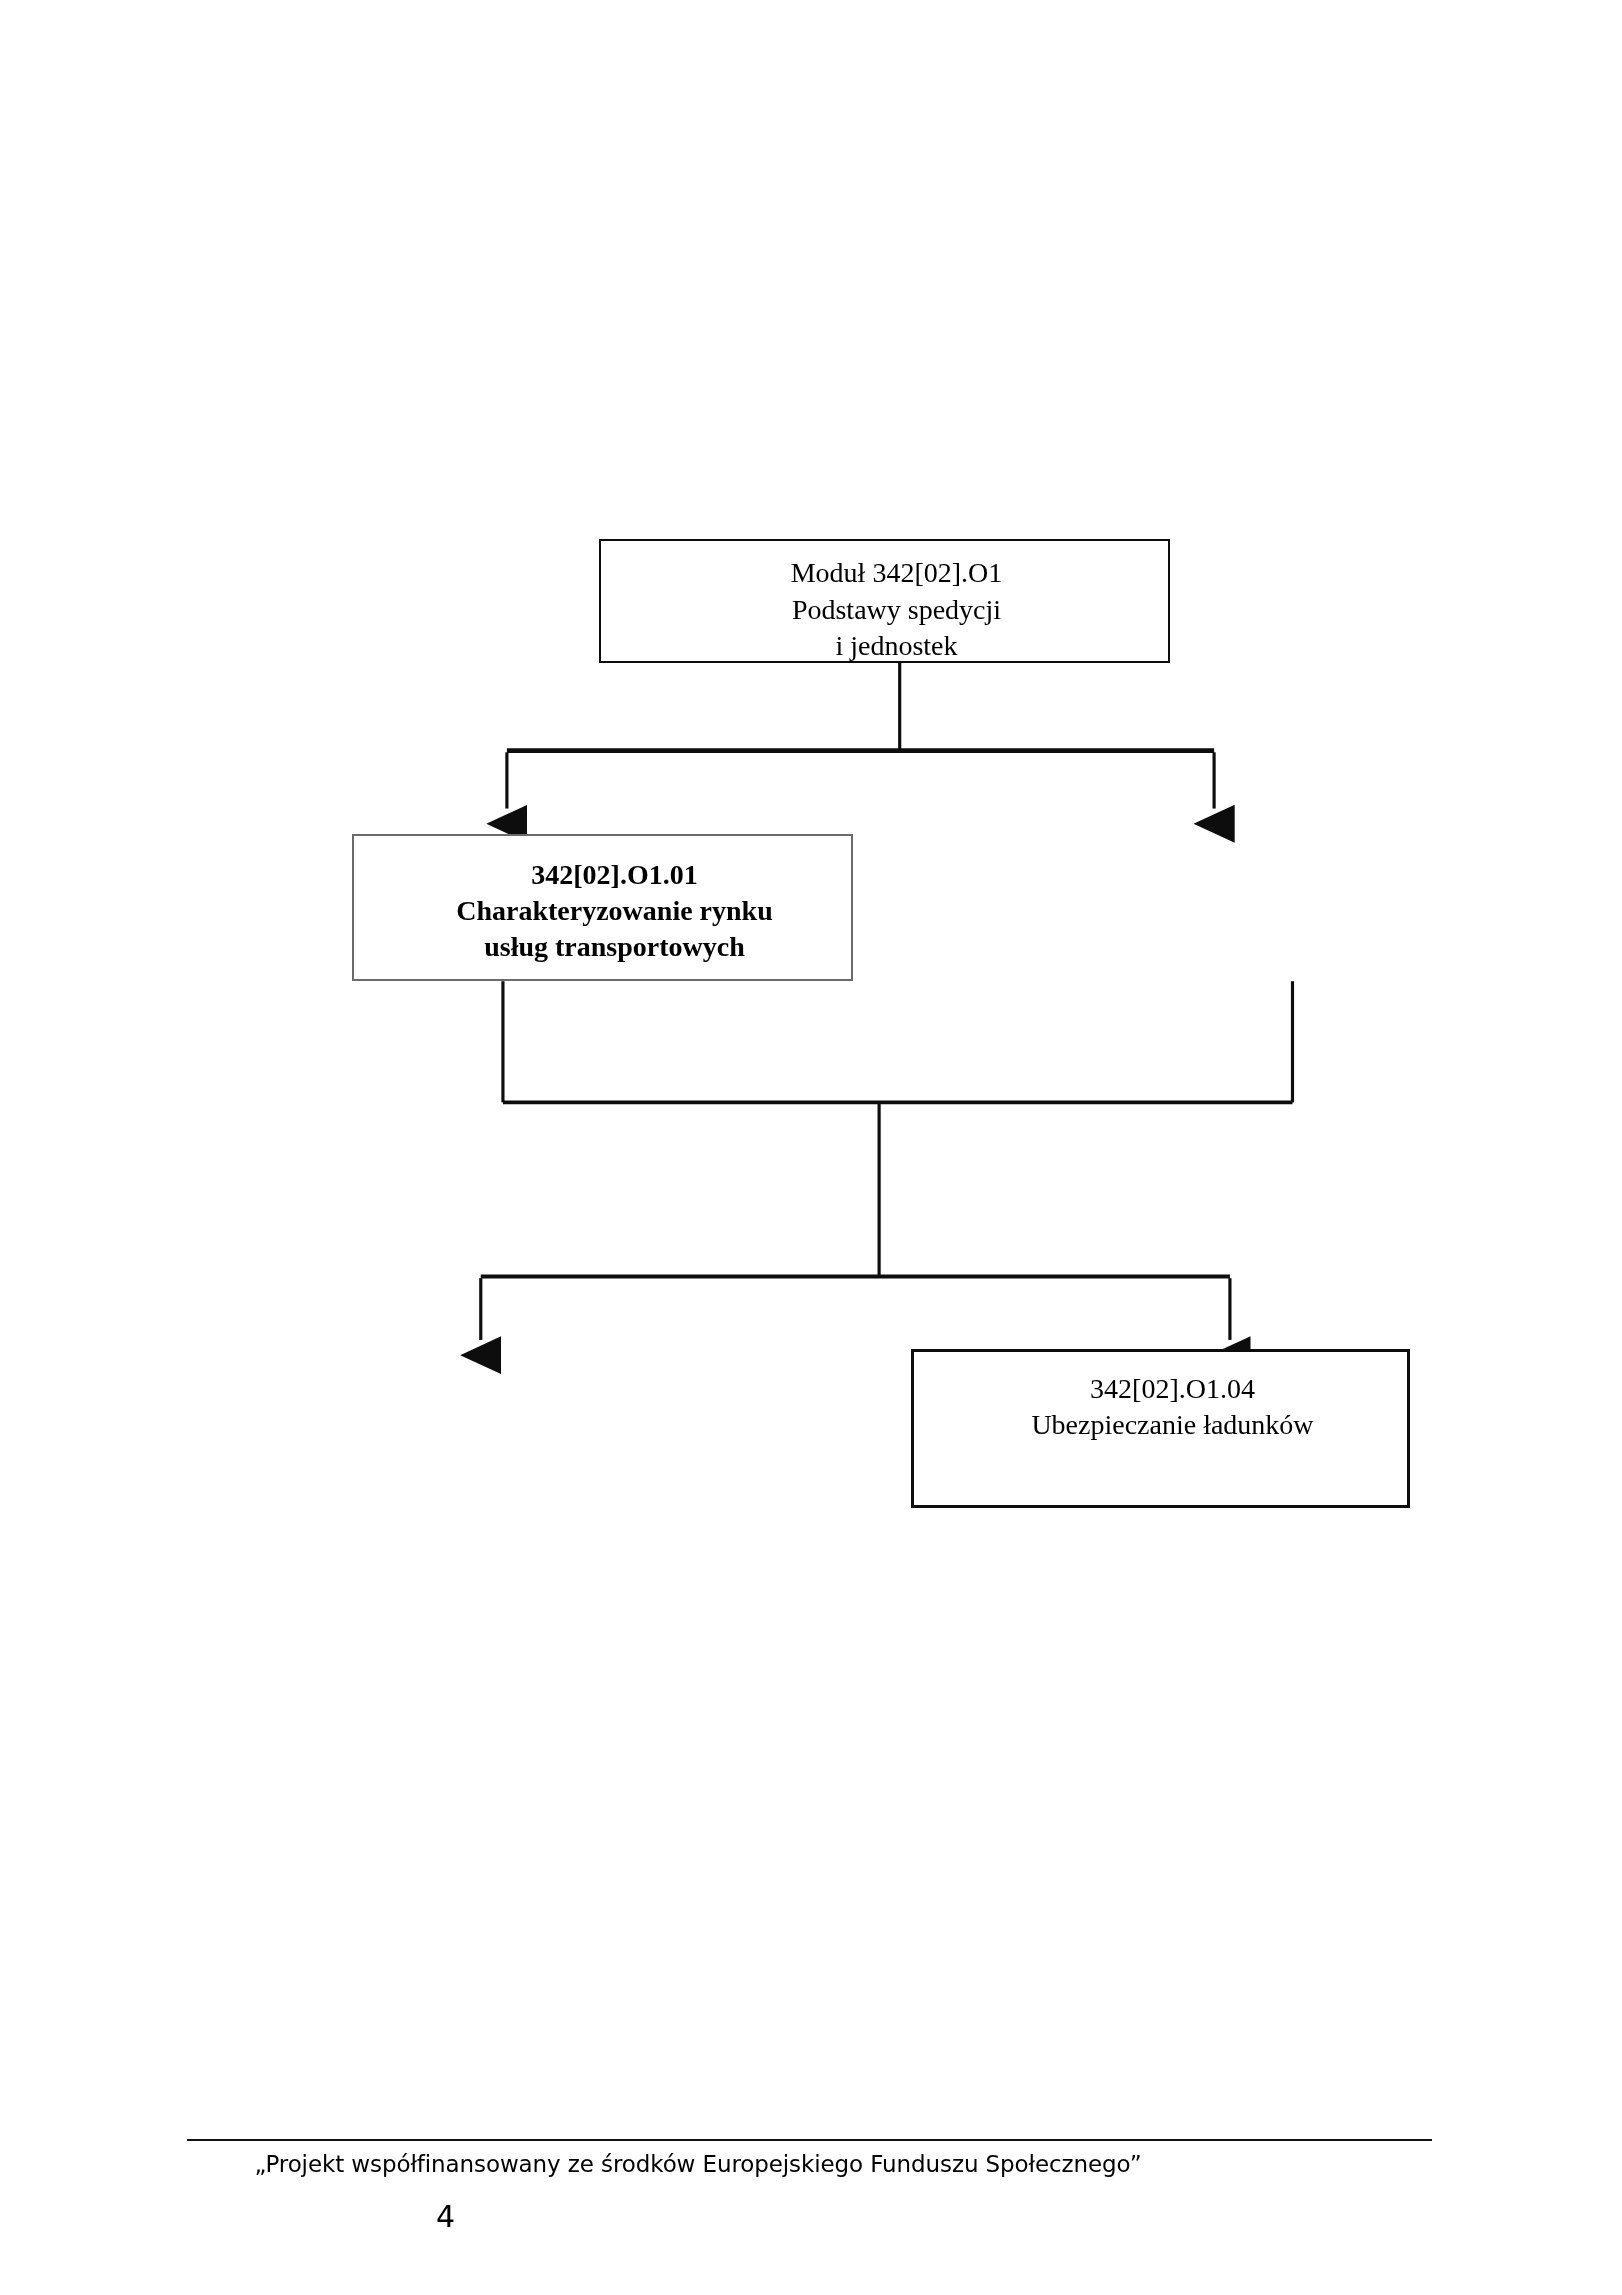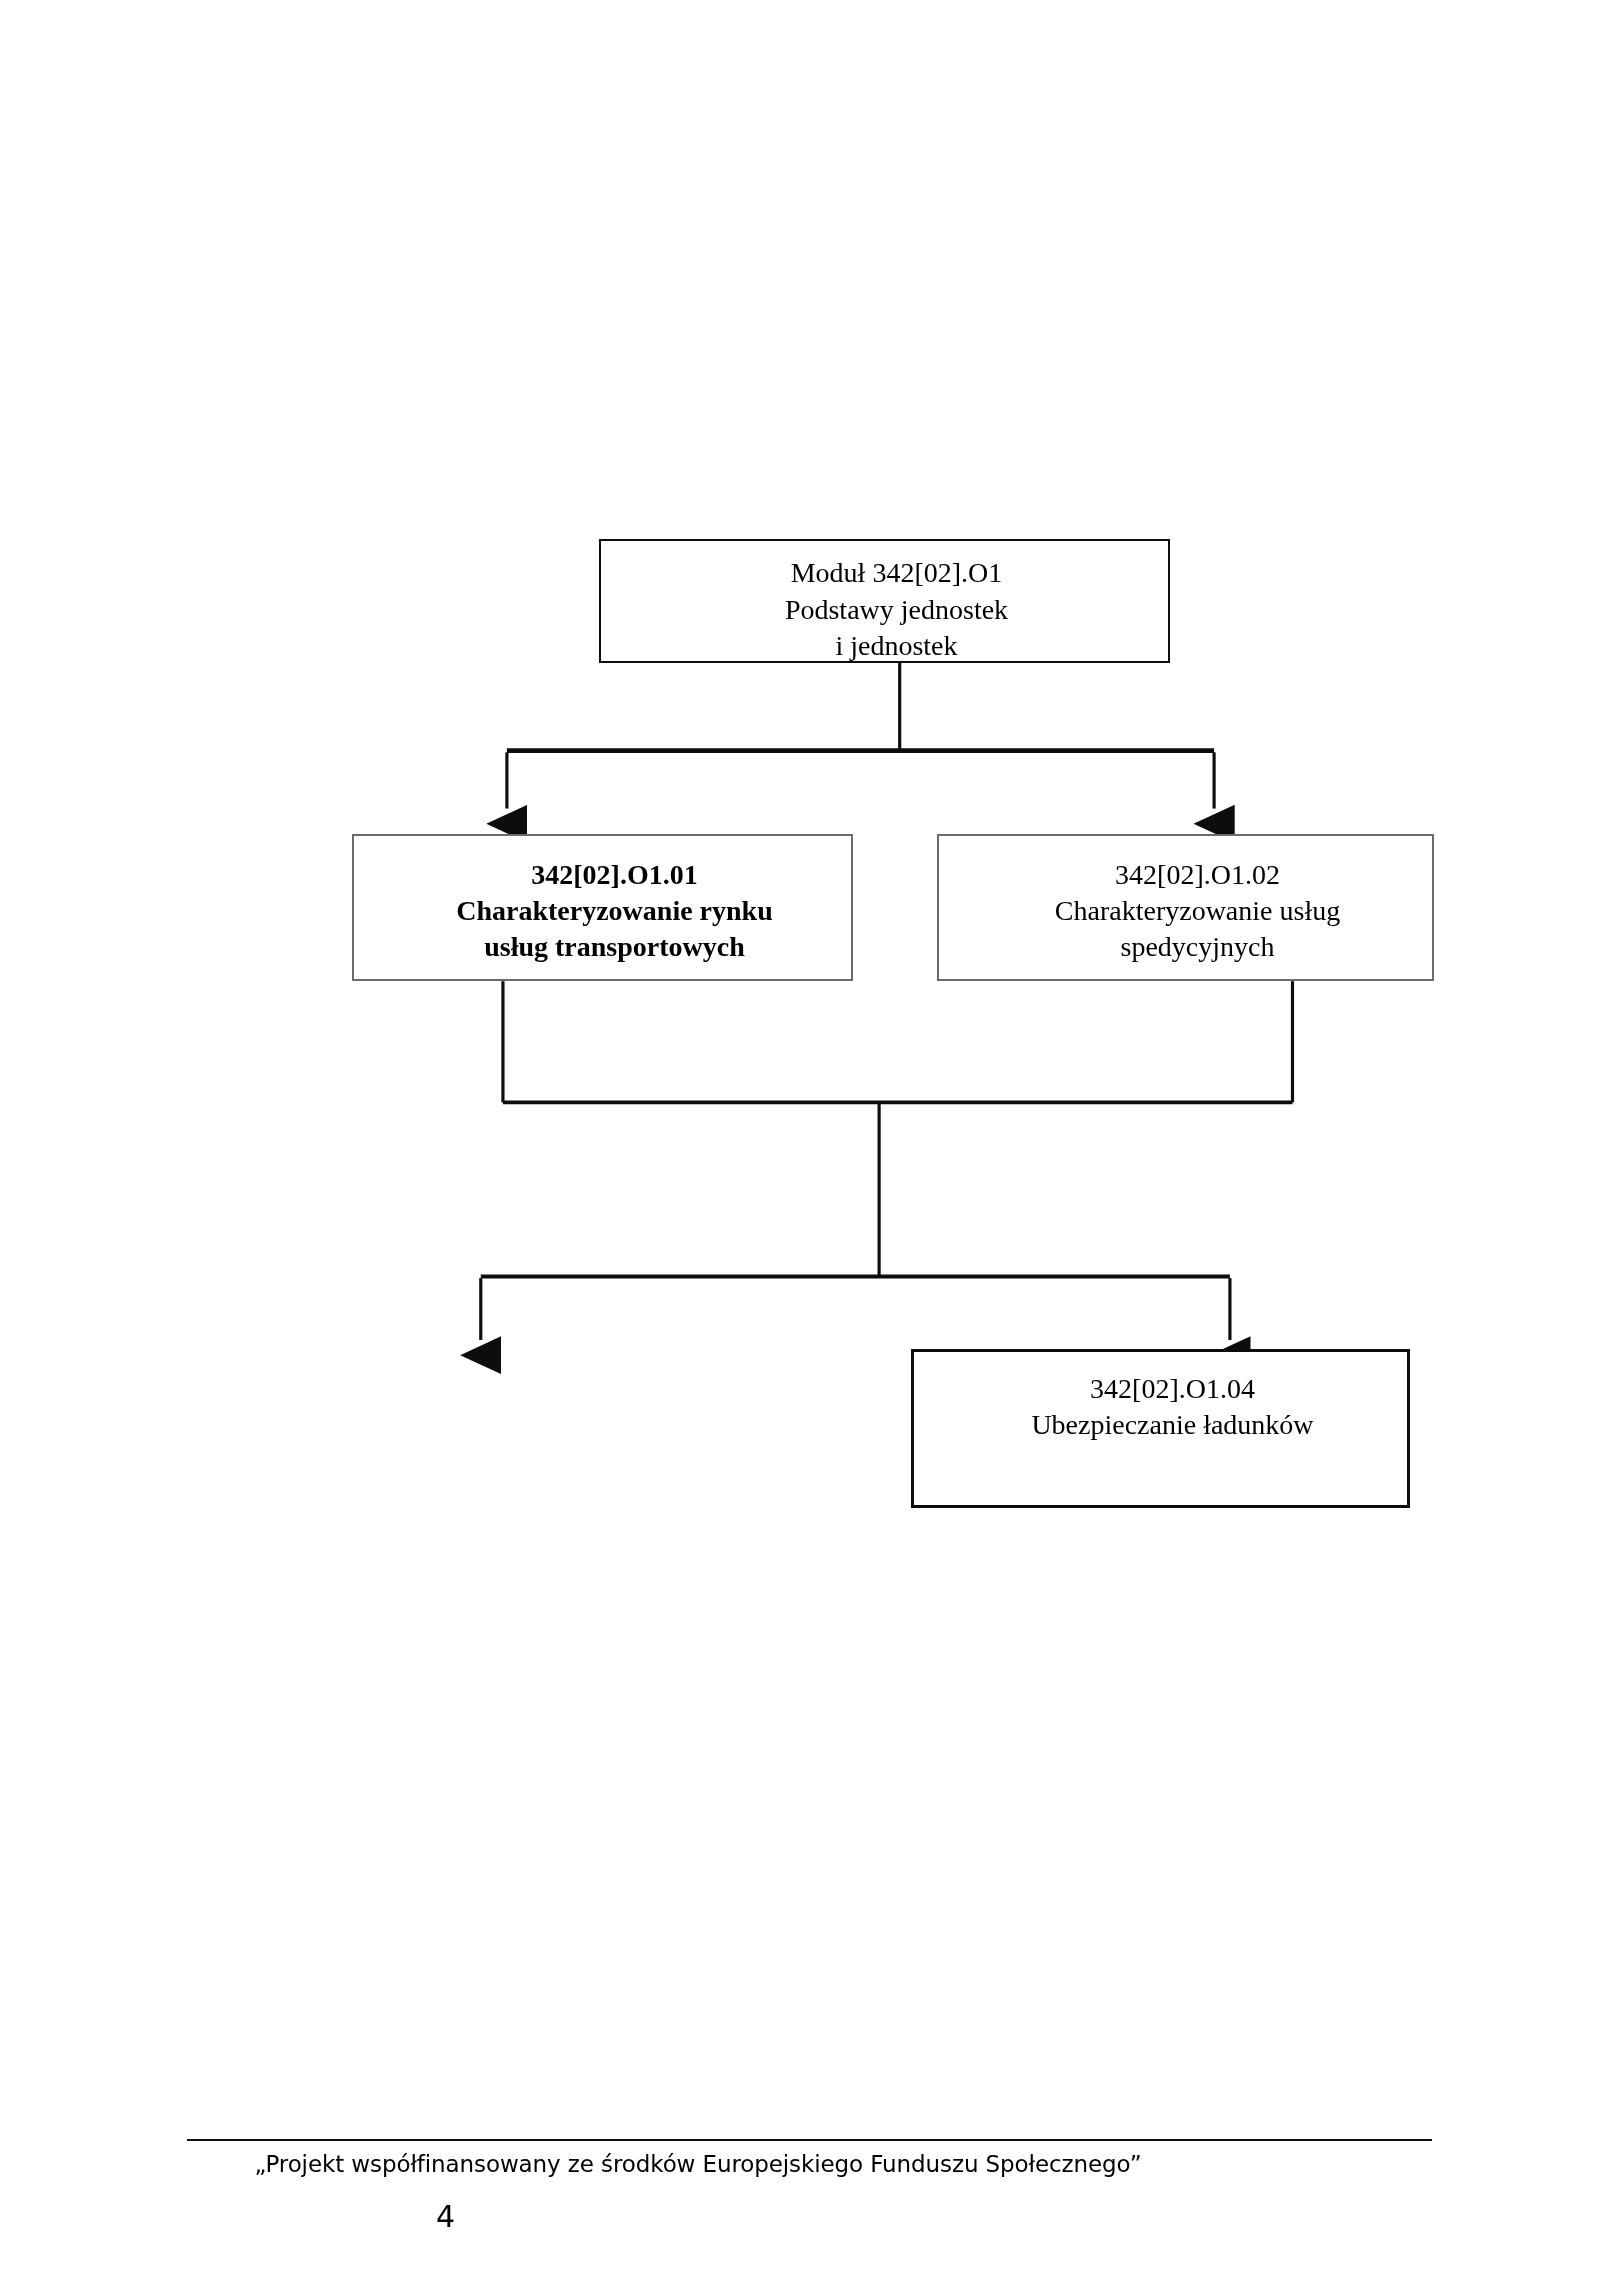--- a/index.html
+++ b/index.html
@@ -167,35 +167,30 @@
 
       <path d="M1110,1392 L1110,1612"></path>
       <path d="M607,1612 L1553,1612" stroke-width="5"></path>
       <path d="M607,1614 L607,1692" marker-end="url(#arrowhead)"></path>
       <path d="M1553,1614 L1553,1692" marker-end="url(#arrowhead)"></path>
     </g>
   </svg>
 
   <div class="node-box" id="node-module">
     <span class="node-line">Moduł 342[02].O1</span>
-    <span class="node-line">Podstawy jednostek</span>
+    <span class="node-line">Podstawy spedycji</span>
     <span class="node-line">i jednostek</span>
   </div>
 
   <div class="node-box" id="node-u01">
     <span class="node-line">342[02].O1.01</span>
     <span class="node-line">Charakteryzowanie rynku</span>
     <span class="node-line">usług transportowych</span>
   </div>
 
-  <div class="node-box" id="node-u02">
-    <span class="node-line">342[02].O1.02</span>
-    <span class="node-line">Charakteryzowanie usług</span>
-    <span class="node-line">spedycyjnych</span>
-  </div>
 
 
   <div class="node-box" id="node-u04">
     <span class="node-line">342[02].O1.04</span>
     <span class="node-line">Ubezpieczanie ładunków</span>
   </div>
 
 
   <div id="footer-rule"></div>
   <div id="footer-text">„Projekt współfinansowany ze środków Europejskiego Funduszu Społecznego”</div>

